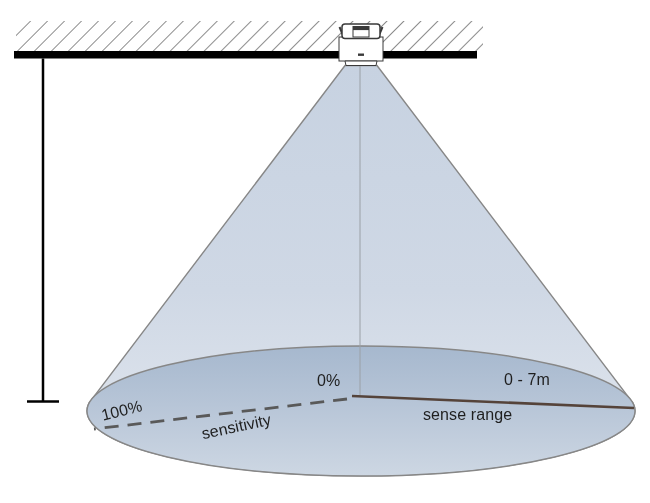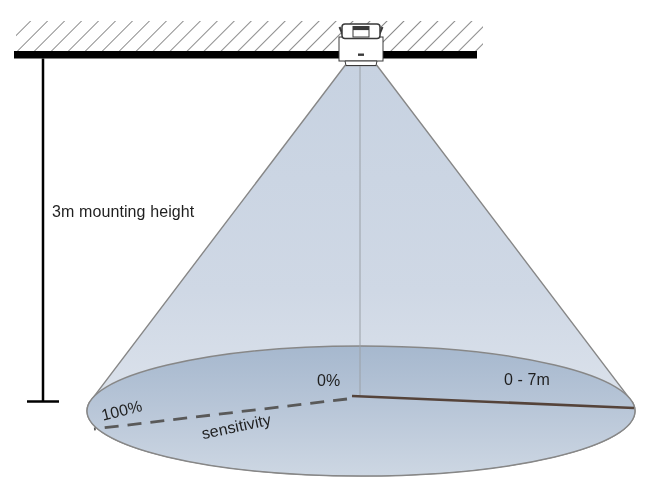--- a/index.html
+++ b/index.html
@@ -65,24 +65,24 @@
       <line x1="339.5" y1="27" x2="342.5" y2="34" stroke-width="2" stroke="#3a3a3a"></line>
       <line x1="382.5" y1="27" x2="379.5" y2="34" stroke-width="2" stroke="#3a3a3a"></line>
       <rect x="342" y="24" width="38" height="14.5" rx="3" stroke-width="1.5" fill="#ffffff" stroke="#3a3a3a"></rect>
       <rect x="353" y="26.5" width="16" height="10.5" stroke-width="1" fill="#ffffff" stroke="#3a3a3a"></rect>
       <rect x="353" y="26.5" width="16" height="3.6" fill="#3a3a3a"></rect>
       <rect x="358" y="53.5" width="6" height="2.4" fill="#3a3a3a"></rect>
       <polygon points="345,61 377,61 376,65.5 346,65.5" stroke-width="1" fill="#ffffff" stroke="#3a3a3a"></polygon>
     </g>
   </svg>
 
-  <div class="label" style="left:52px;top:202px;">3m mounting height</div>
 
   <div class="label" style="left:317px;top:371px;">0%</div>
 
   <div class="label rot14" style="left:101px;top:401px;">100%</div>
 
   <div class="label rot12" style="left:201px;top:417px;">sensitivity</div>
 
   <div class="label" style="left:504px;top:370px;">0 - 7m</div>
 
+  <div class="label" style="left:423px;top:405px;">sense range</div>
 
 </div>
 
 </body></html>

